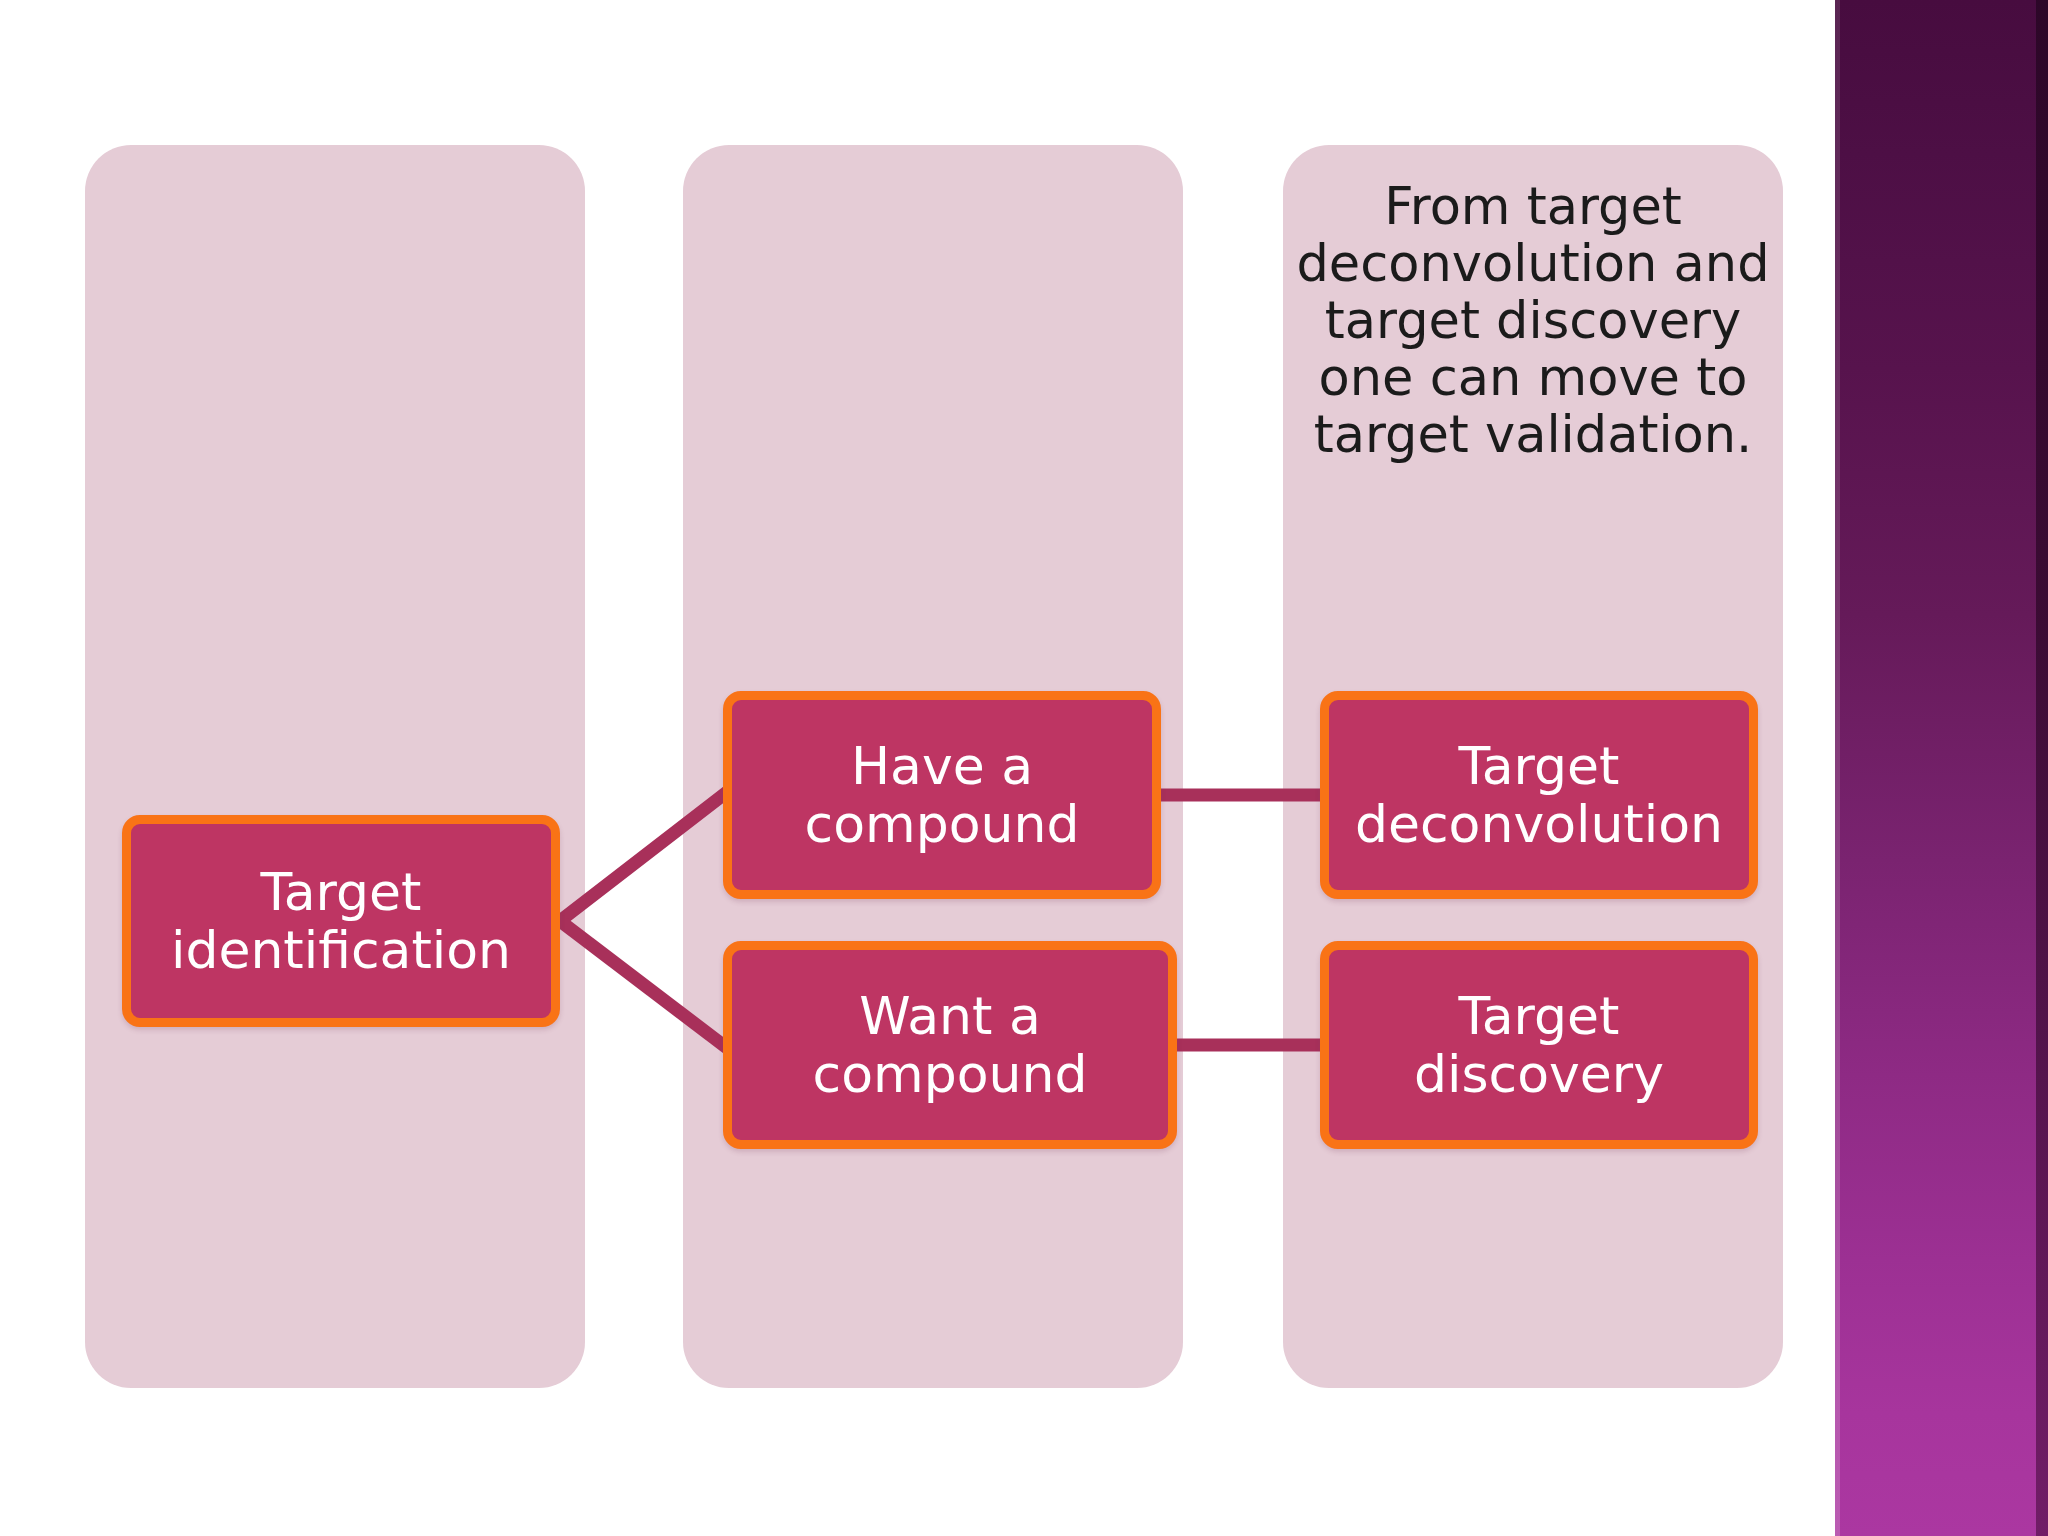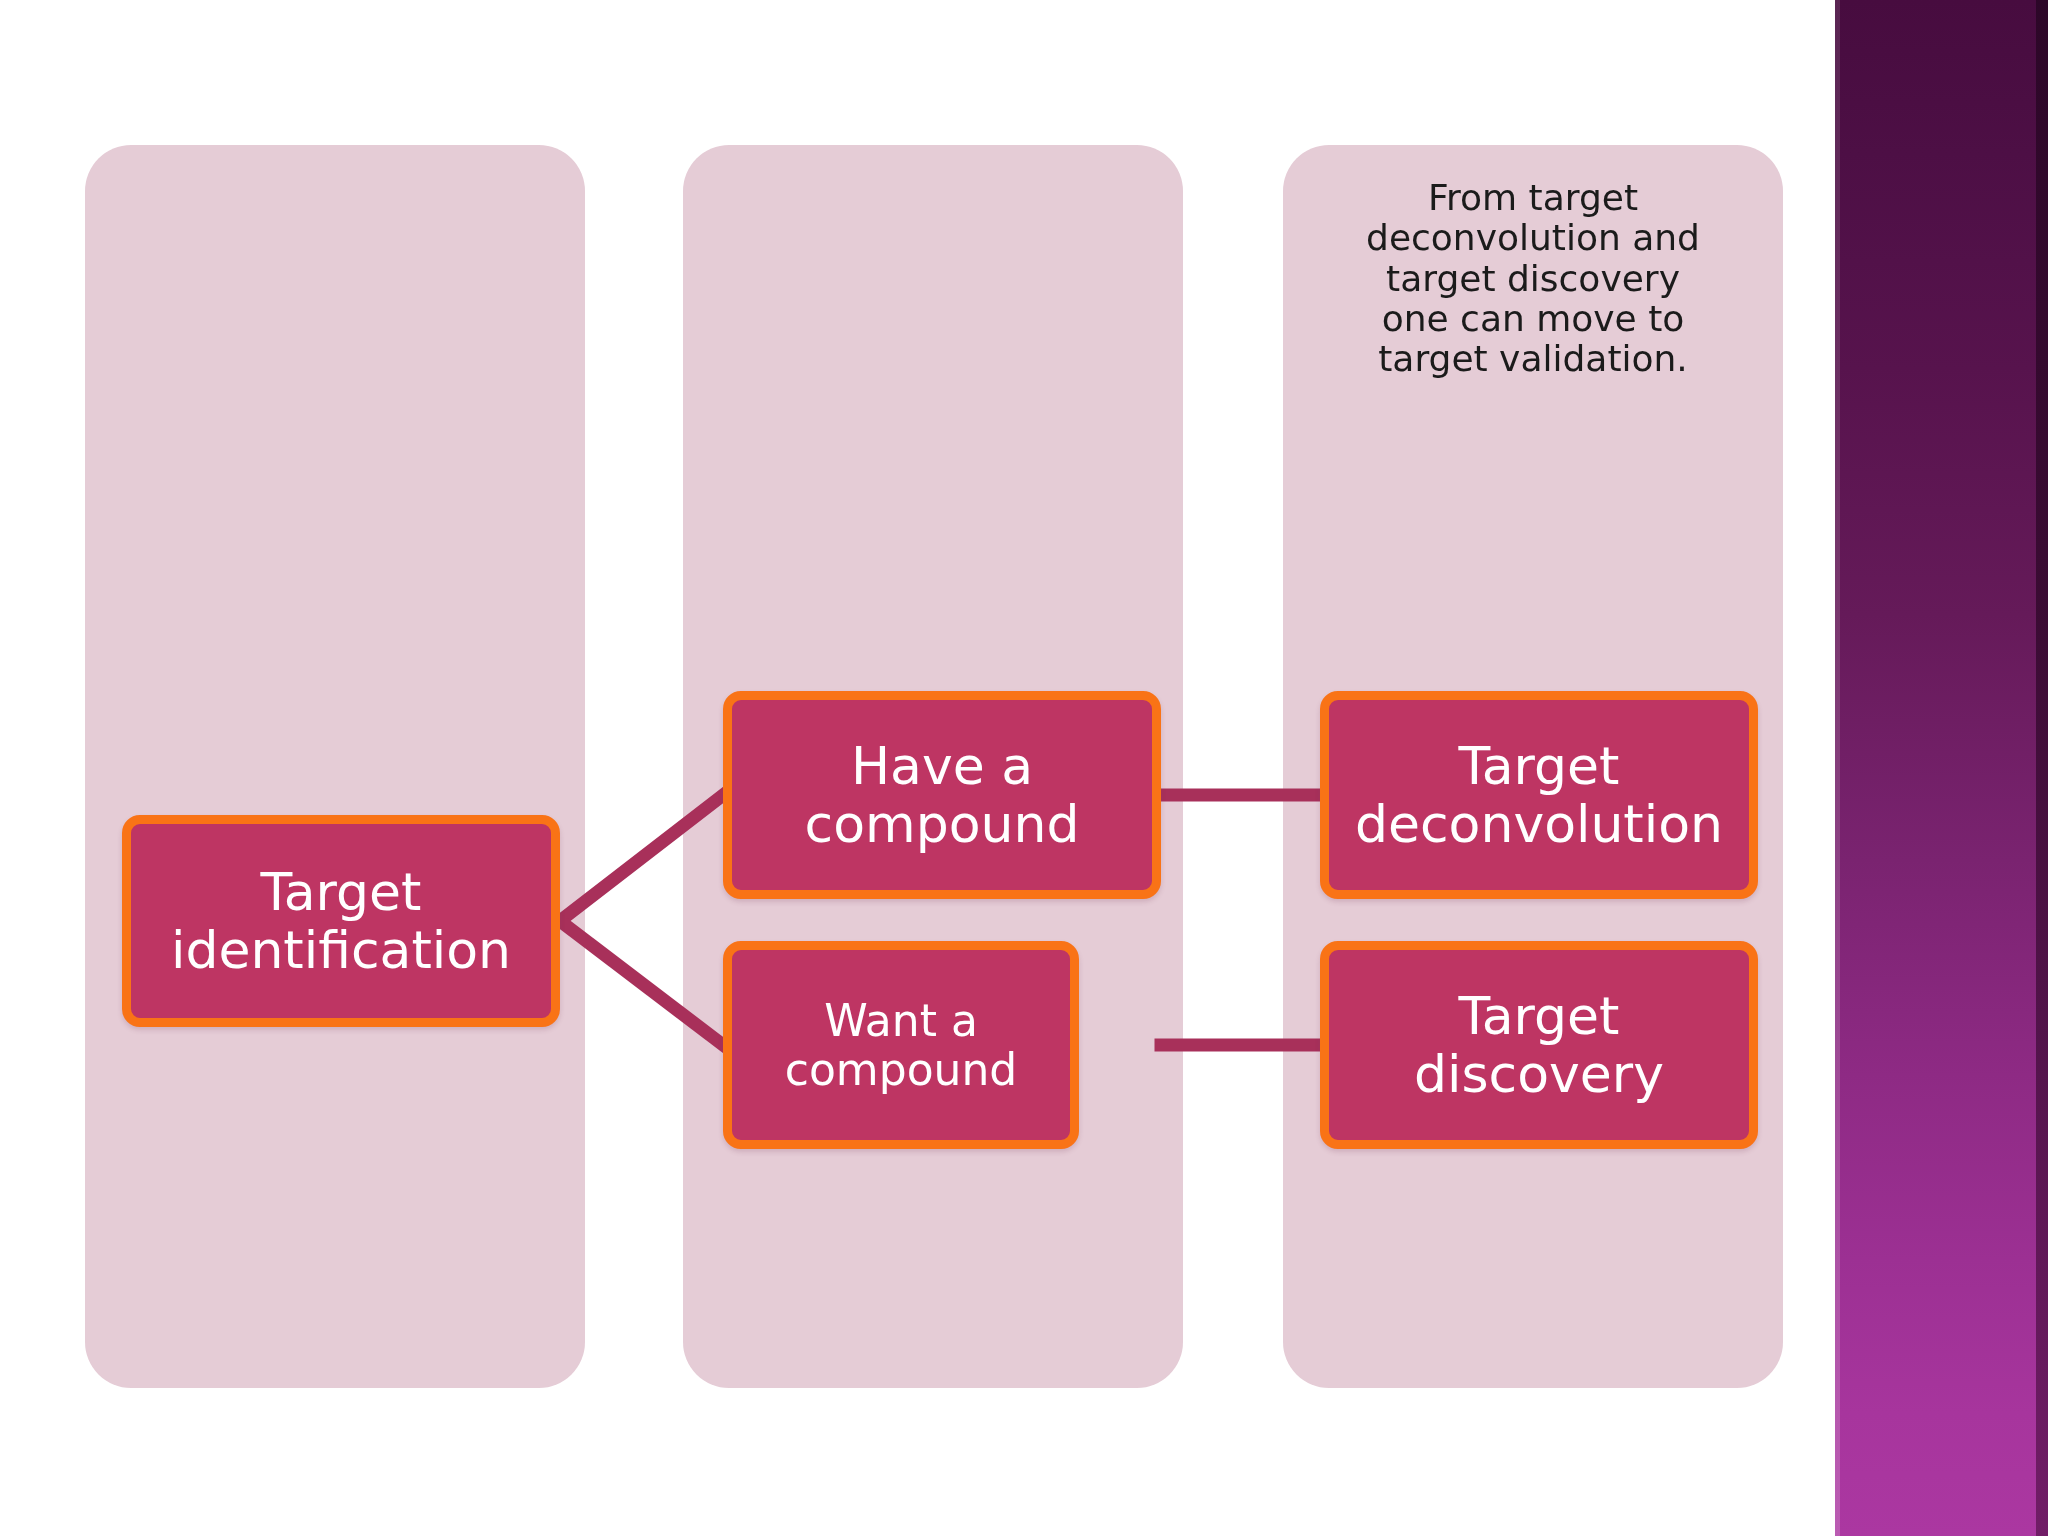--- a/index.html
+++ b/index.html
@@ -74,21 +74,21 @@
   .panel-3 { left: 1283px;top: 145px; width: 500px; height: 1243px; }
 
   
   .panel-caption {
     position: absolute;
     left: 1295px;
     top: 178px;
     width: 476px;
     text-align: center;
     color: #1b1b1b;
-    font-size: 36px;
+    font-size: 51px;
     line-height: 1.12;
     font-family: "DejaVu Sans", sans-serif;
     white-space: pre-line;
   }
 
   
   .connectors {
     position: absolute;
     left: 0; top: 0;
     width: 2048px;
@@ -116,22 +116,22 @@
 
   .node-target-identification {
     left: 122px;  top: 815px;  width: 438px;  height: 212px;
     font-size: 52px;
   }
   .node-have-compound {
     left: 723px;  top: 691px;  width: 438px;  height: 208px;
     font-size: 52px;
   }
   .node-want-compound {
-    left: 723px;  top: 941px;  width: 356px;  height: 208px;
-    font-size: 44px;
+    left: 723px;  top: 941px;  width: 454px;  height: 208px;
+    font-size: 52px;
   }
   .node-target-deconvolution {
     left: 1320px; top: 691px;  width: 438px;  height: 208px;
     font-size: 52px;
   }
   .node-target-discovery {
     left: 1320px; top: 941px;  width: 438px;  height: 208px;
     font-size: 52px;
   }
 </style>

